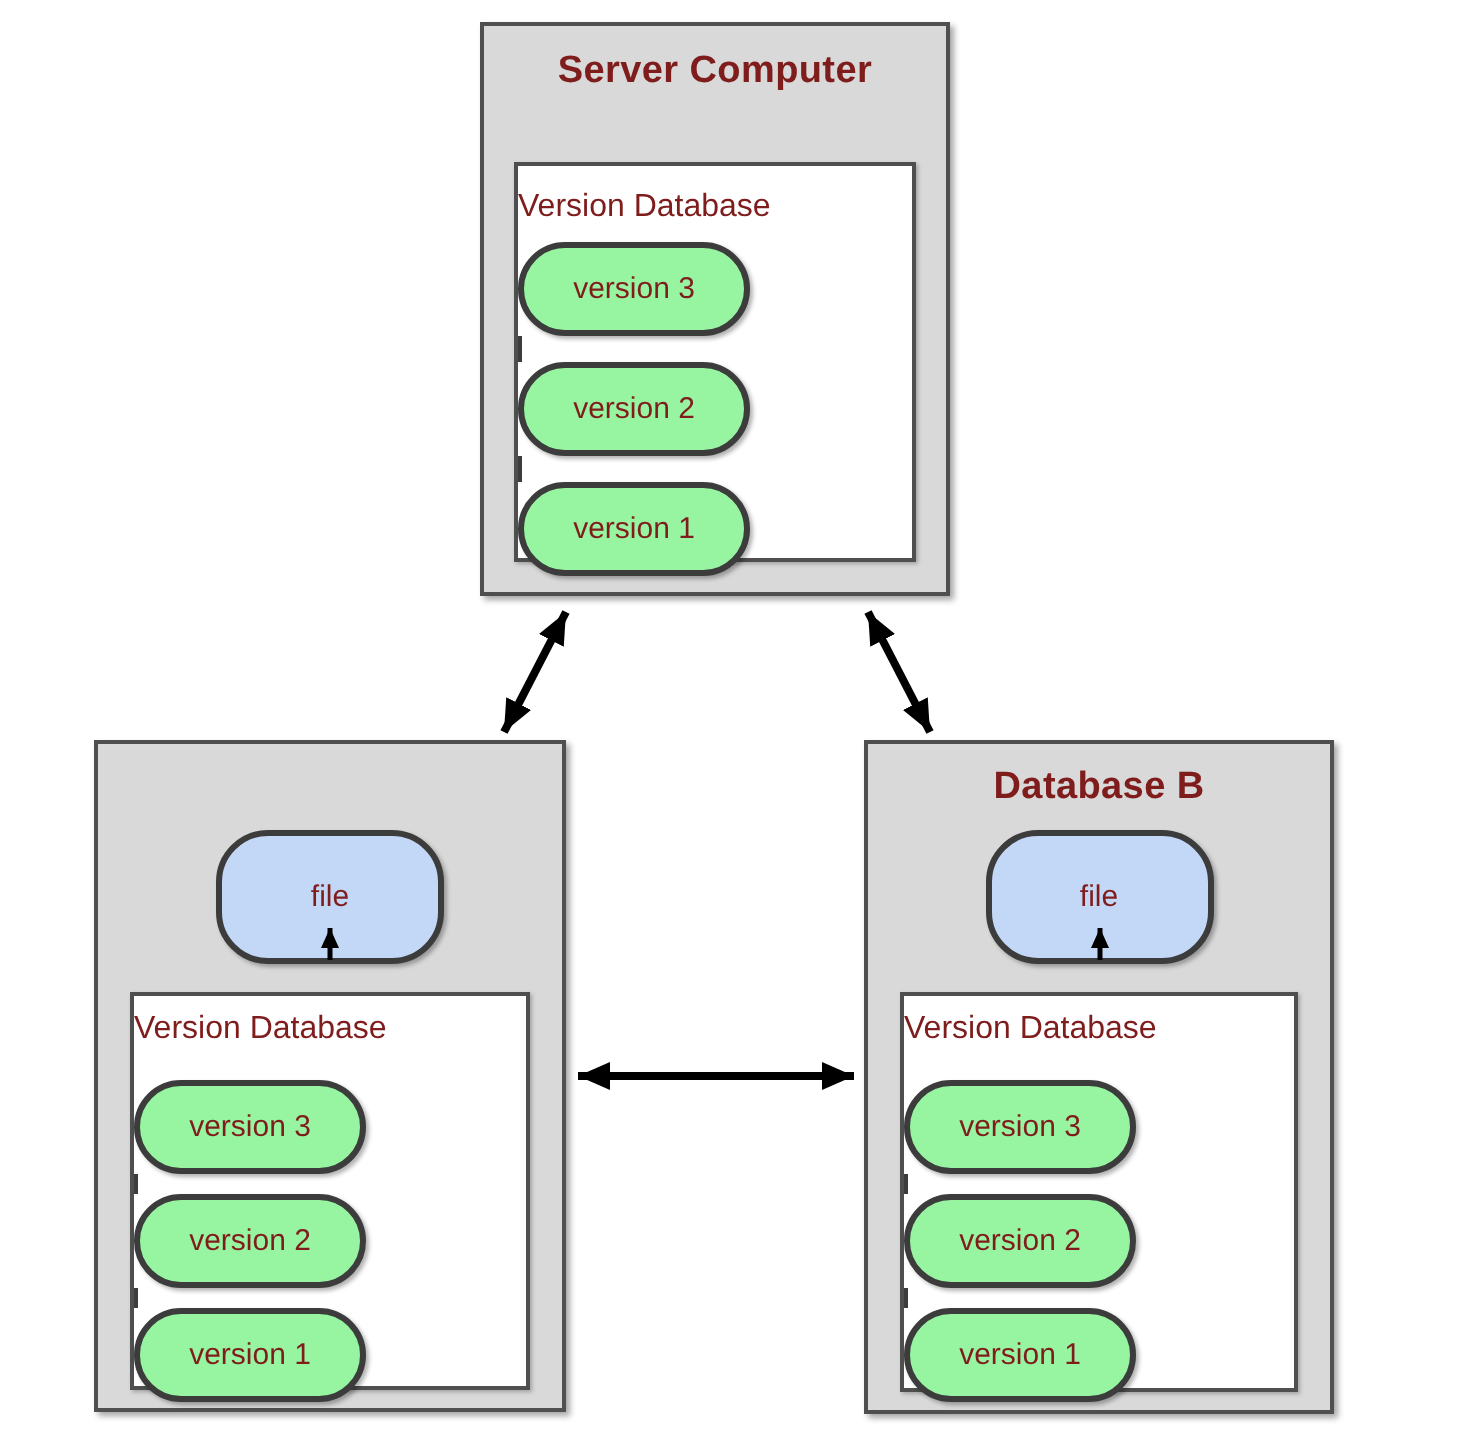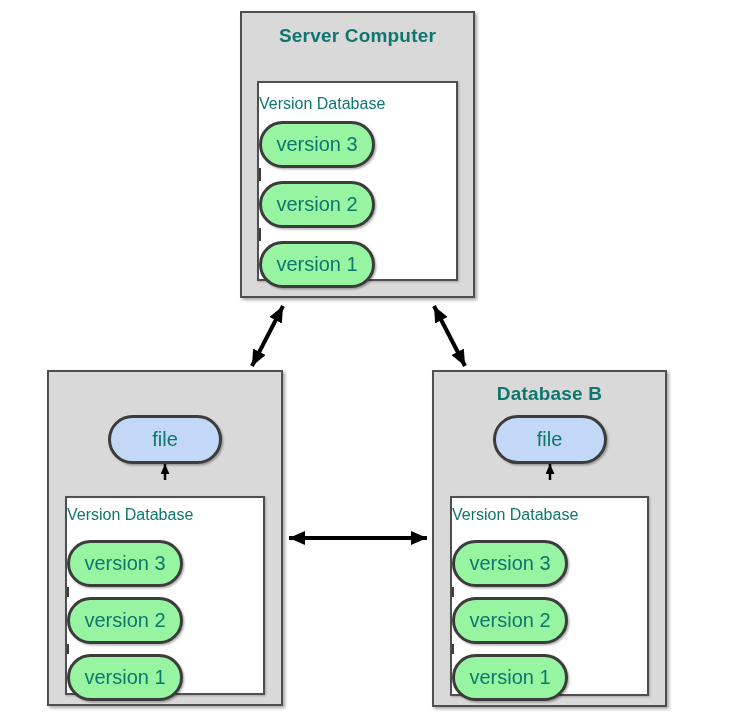--- a/index.html
+++ b/index.html
@@ -2,21 +2,21 @@
 <html style="--box-fill: #d9d9d9; --panel-fill: #ffffff; --version-fill: #97f5a1; --file-fill: #c3d7f7; --outline: #3c3c3c; --outline-soft: #4f4f4f; --arrow: #000000;"><head>
 <meta charset="utf-8">
 <style>
   html, body { margin: 0; padding: 0; background: #ffffff; }
   .canvas {
     position: relative;
     width: 740px;
     height: 718px;
     background: #ffffff;
     font-family: "Liberation Sans", "DejaVu Sans", sans-serif;
-    color: #0f766e;
+    color: #7f1d1d;
     overflow: hidden;
   }
 
   
   .machine {
     position: absolute;
     background: var(--box-fill, #d9d9d9);
     border: 2px solid var(--outline-soft, #4f4f4f);
     box-shadow: 2px 2px 3px rgba(0,0,0,0.35);
     box-sizing: border-box;
@@ -54,35 +54,35 @@
   
   .pill {
     width: 116px;
     height: 47px;
     border: 3px solid var(--outline, #3c3c3c);
     border-radius: 26px;
     box-sizing: border-box;
     display: flex;
     align-items: center;
     justify-content: center;
-    font-size: 20px;
+    font-size: 15px;
     box-shadow: 1.5px 1.5px 2px rgba(0,0,0,0.3);
     flex: none;
   }
   .version-pill { background: var(--version-fill, #97f5a1); }
   .server .pill-first   { margin-top: 8px; }
   .computer .pill-first { margin-top: 16px; }
 
   .file-pill {
     position: absolute;
     left: 50%;
     transform: translateX(-50%);
     top: 43px;
     width: 114px;
-    height: 49px;
+    height: 67px;
     background: var(--file-fill, #c3d7f7);
   }
 
   .link-line {
     width: 2px;
     background: var(--outline, #3c3c3c);
     flex: none;
   }
   .server .link-line   { height: 13px; }
   .computer .link-line { height: 10px; }

